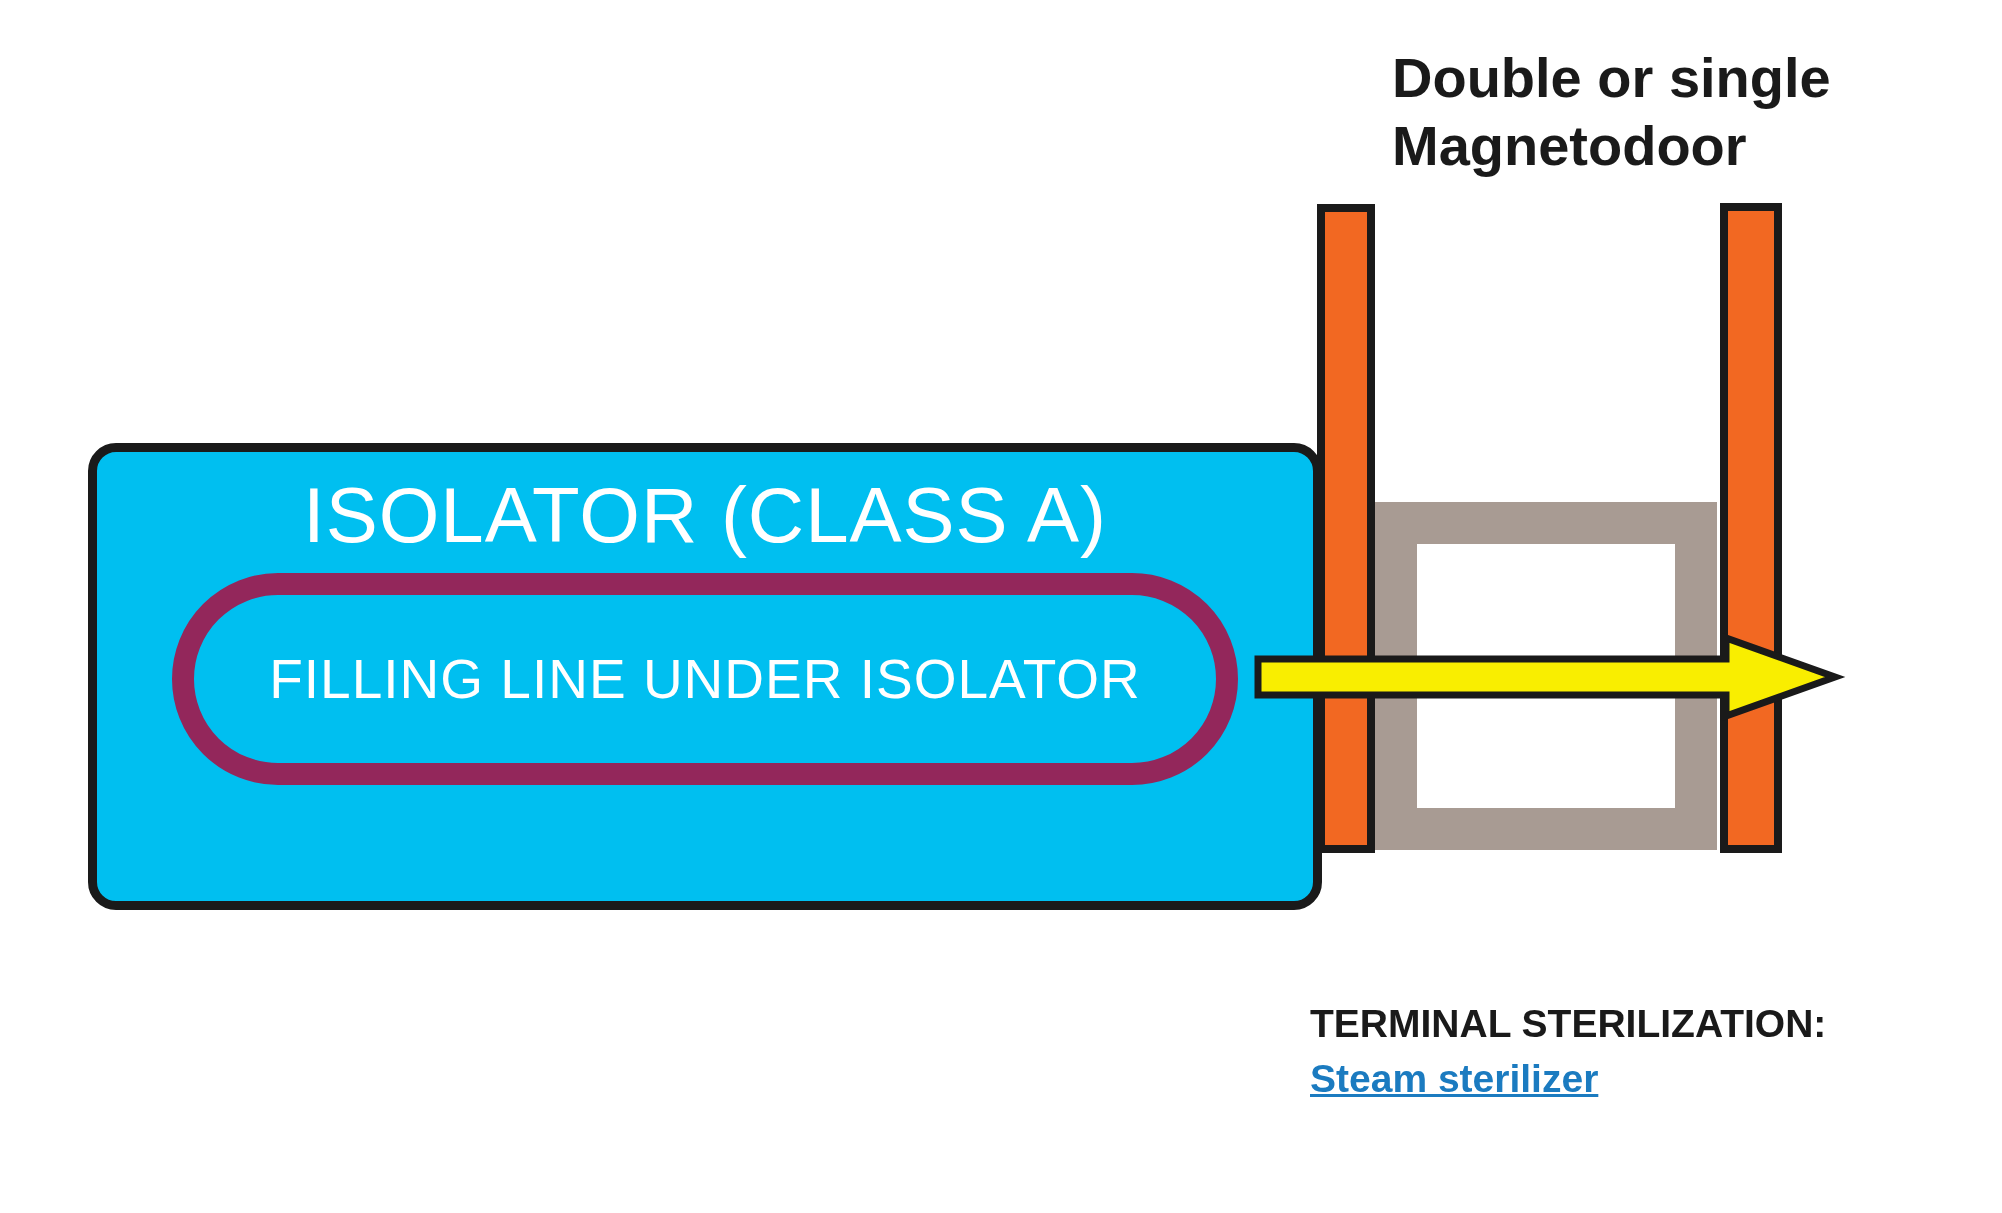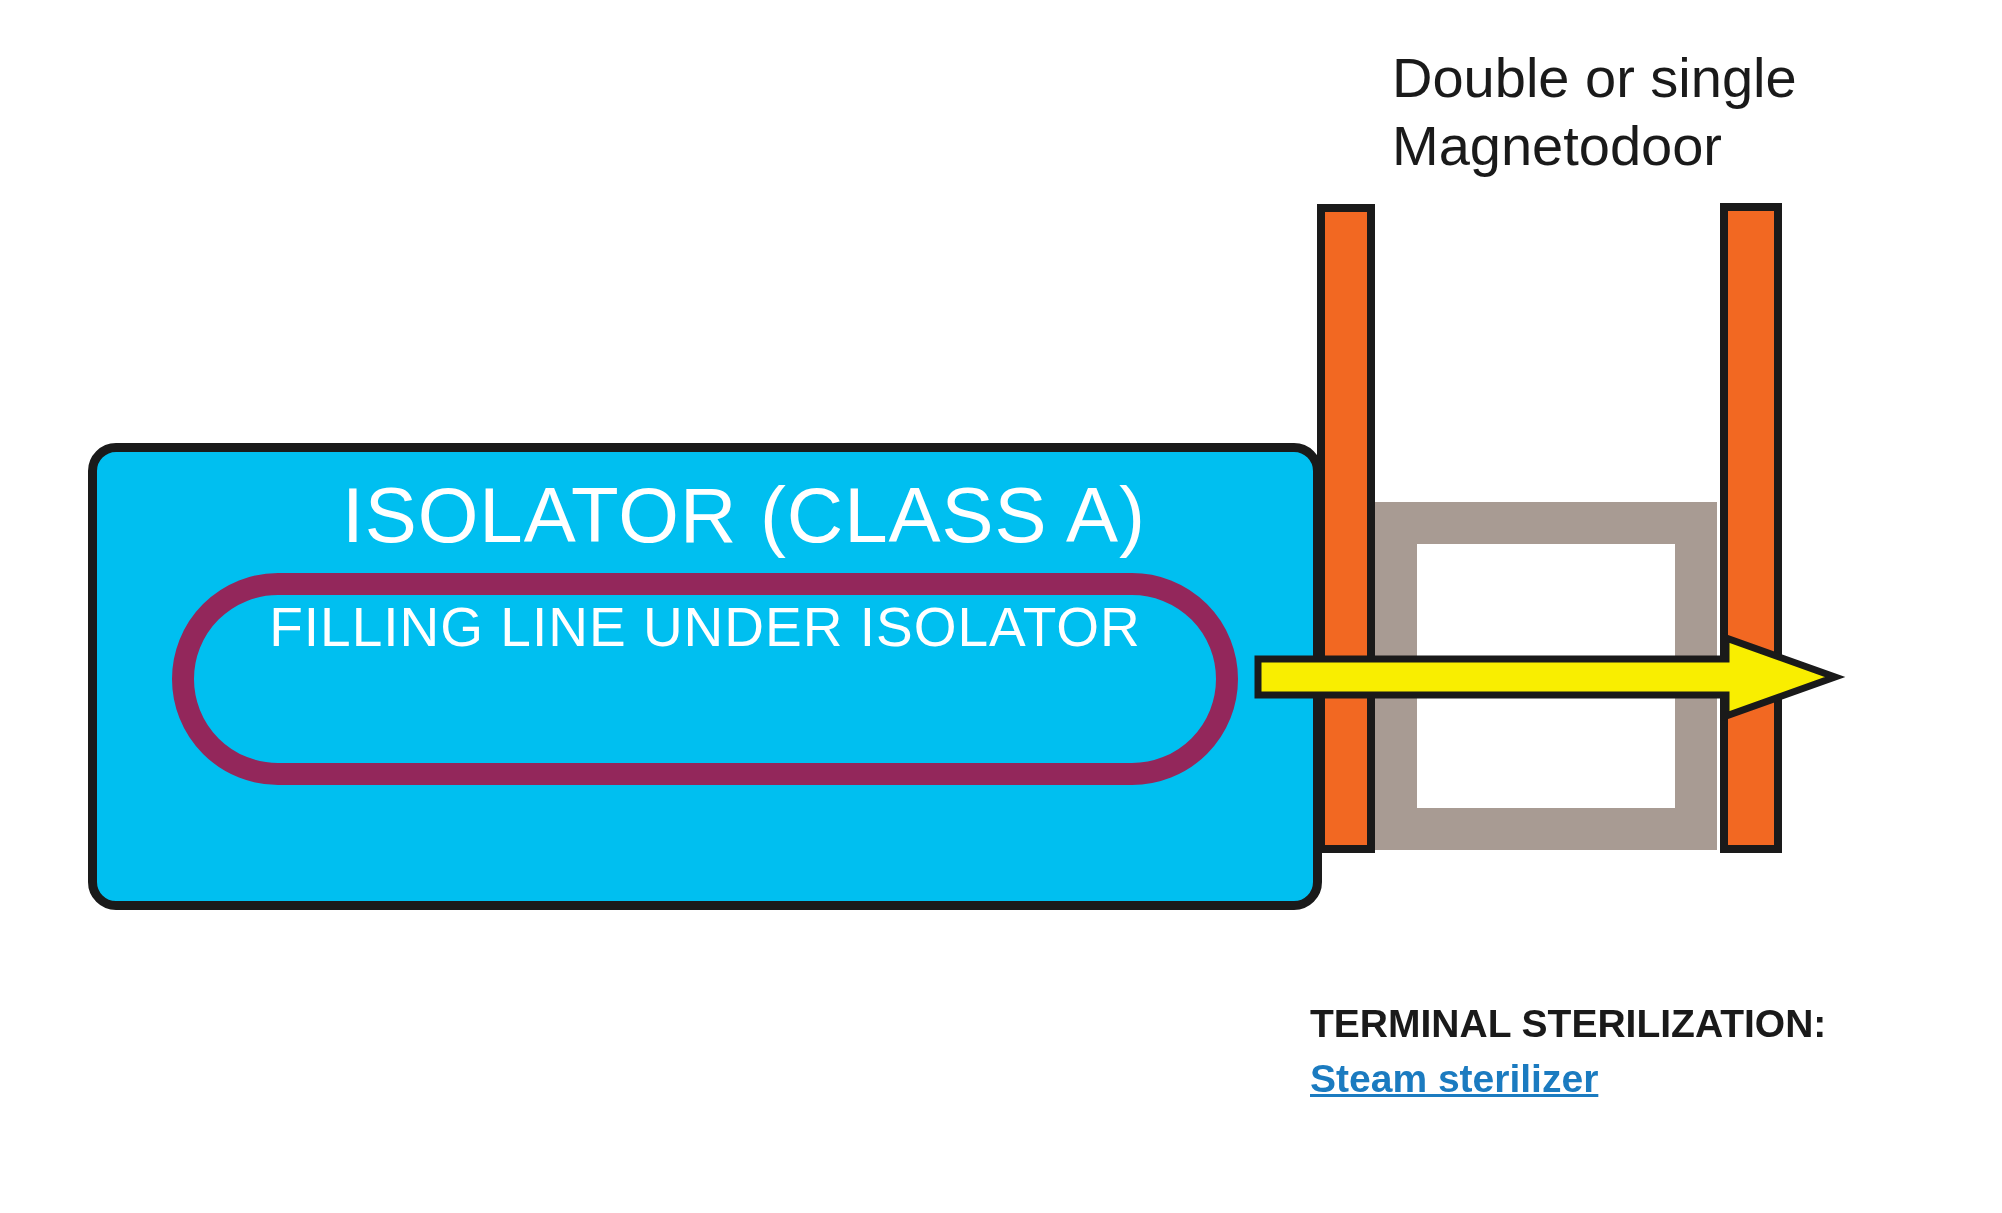--- a/index.html
+++ b/index.html
@@ -21,29 +21,28 @@
   }
   .isolator-title{
     position:absolute;
     left:0;top:18px;width:100%;
     text-align:center;
     color:#ffffff;
     font-size:78px;
     font-weight:400;
     letter-spacing:1px;
     white-space:nowrap;
-    padding-left:39px;
   }
   .filling-ring{
     position:absolute;
     left:75px;top:121px;width:1066px;height:212px;
     box-sizing:border-box;
     border:22px solid var(--maroon,#93275b);
     border-radius:106px;
-    display:flex;align-items:flex-start;justify-content:center;
+    display:flex;align-items:center;justify-content:center;
   }
   .filling-label{
     color:#ffffff;
     font-size:55px;
     font-weight:400;
     letter-spacing:1px;
     white-space:nowrap;
   }
   
   .gray-frame{
@@ -65,21 +64,21 @@
   .arrow-svg{
     position:absolute;left:0;top:0;width:2002px;height:1213px;
     pointer-events:none;
   }
   
   .door-heading{
     position:absolute;
     left:1392px;top:44px;
     color:var(--black,#1a1a1a);
     font-size:56px;
-    font-weight:400;
+    font-weight:700;
     line-height:68px;
     white-space:nowrap;
   }
   .steril-block{
     position:absolute;
     left:1310px;top:996px;
     font-size:39px;
     font-weight:700;
     line-height:55px;
     white-space:nowrap;

